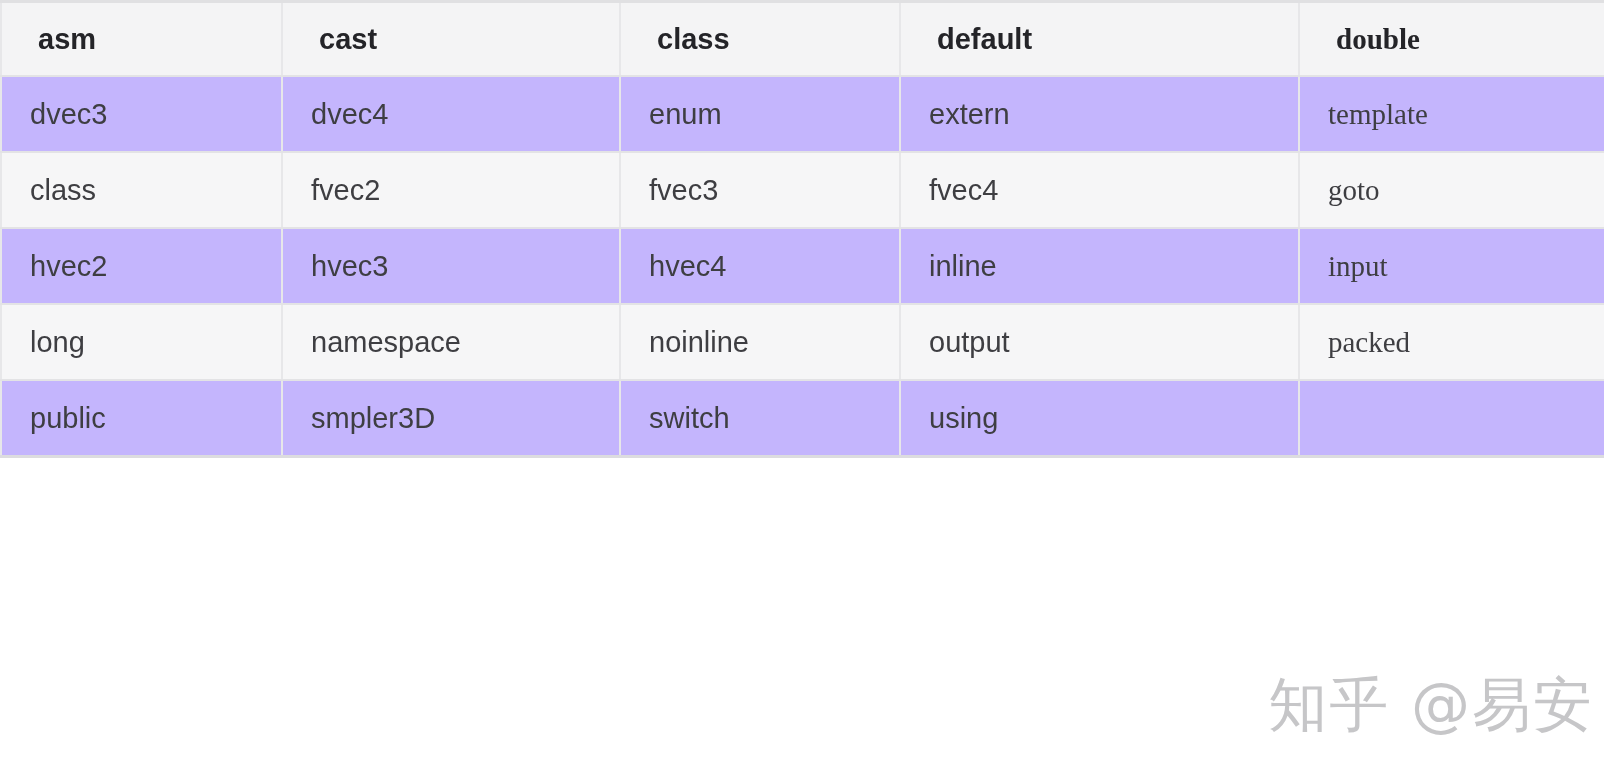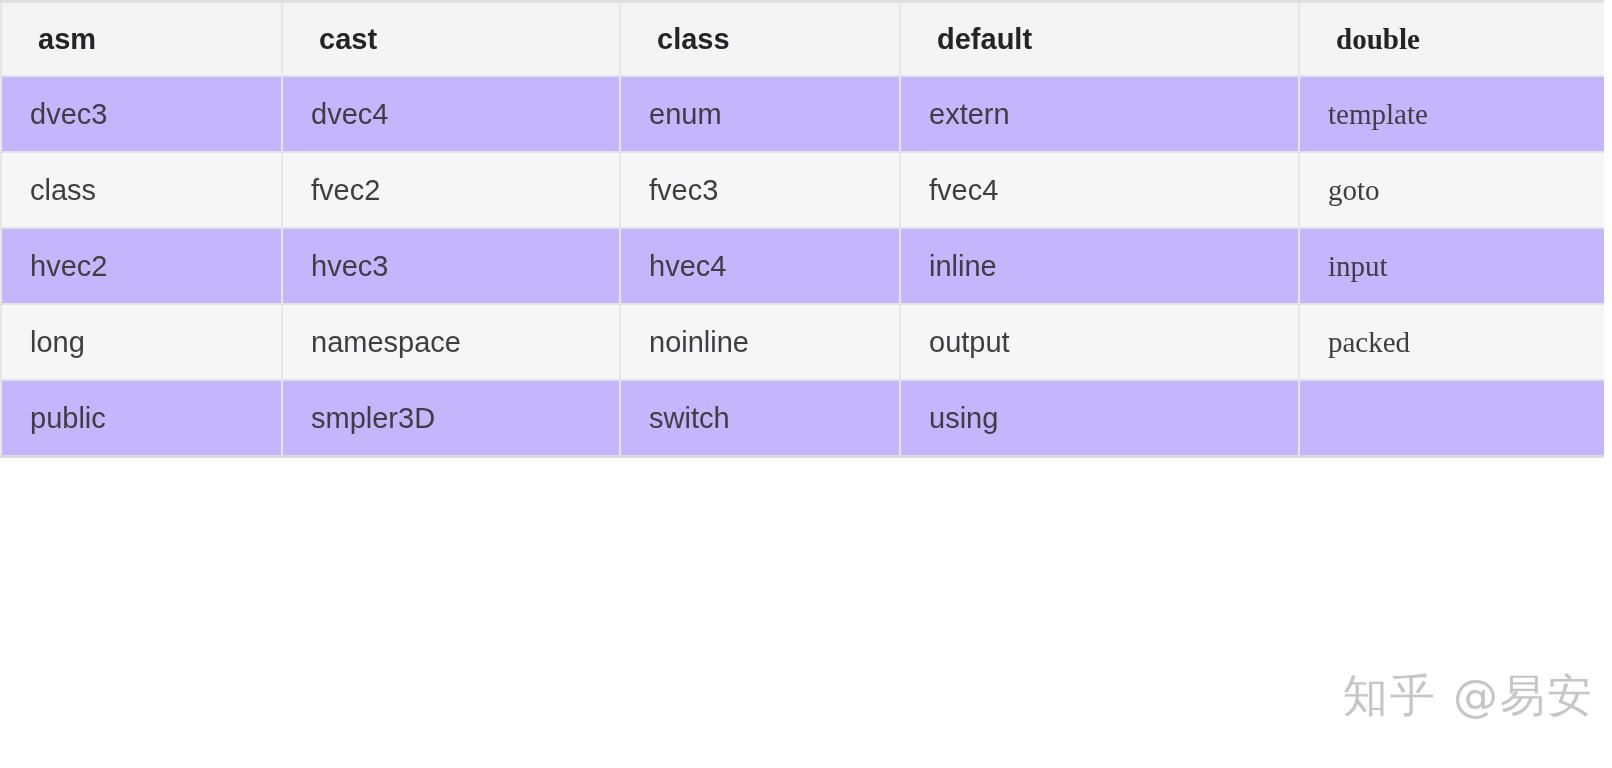--- a/index.html
+++ b/index.html
@@ -54,21 +54,21 @@
     font-weight: 400;
     background: #c4b5fd;
   }
   .kw-table tbody tr:nth-child(even) td {
     background: #f6f6f7;
   }
   .watermark {
     position: absolute;
     top: 666px;
     right: 18px;
-    font-size: 45px;
+    font-size: 59px;
     letter-spacing: 2px;
     color: #c6c6c8;
     text-shadow: 2px 2px 0 rgba(255,255,255,0.95), -1px -1px 0 rgba(255,255,255,0.45);
     pointer-events: none;
     font-family: "DejaVu Sans", "Liberation Sans", sans-serif;
   }
 </style>
 </head>
 <body>
 

